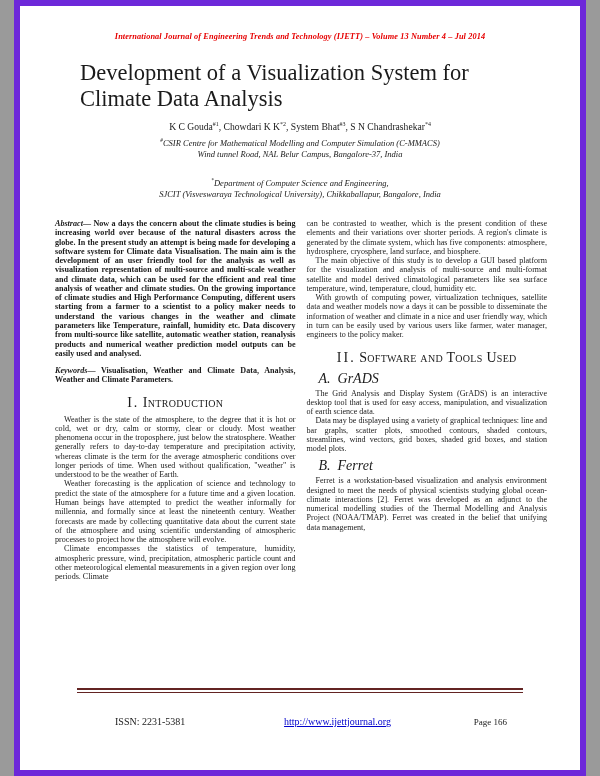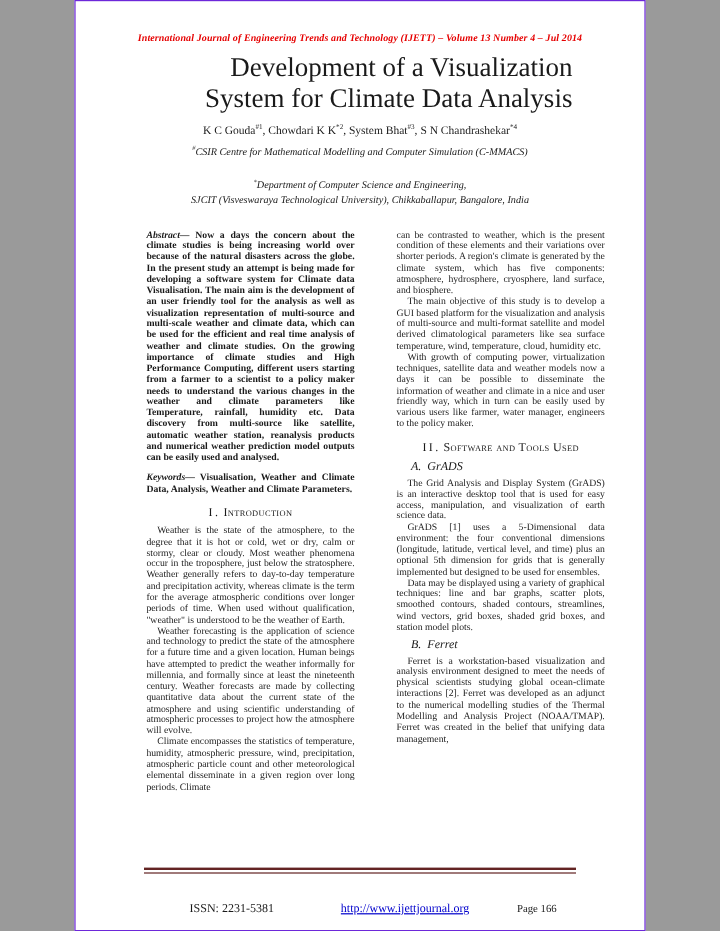--- a/index.html
+++ b/index.html
@@ -1,38 +1,38 @@
 <!DOCTYPE html>
 <html style="--header-red: #e60000; --footer-rule: #632423; --link-blue: #0000cc;"><head>
 <meta charset="utf-8">
 <style>
   html,body{margin:0;padding:0;background:#9a9a9a;}
   .page{
     position:relative;
-    width:476px;height:776px;
+    width:572px;height:776px;
     margin:0 auto;
     background:#ffffff;
-    border:1px solid #6d28d9;
+    border:6px solid #6d28d9;
     box-sizing:border-box;
     font-family:"Liberation Serif", serif;
     color:#1a1a1a;
     overflow:hidden;
   }
   .journal-line{
     margin-top:26px;
     text-align:center;
     font-size:8.3px;
     font-weight:bold;
     font-style:italic;
     color:var(--header-red,#e60000);
     letter-spacing:.1px;
   }
   .title{
-    margin:7px 60px 0;
-    text-align:right;
+    margin:19px 60px 0;
+    text-align:left;
     font-size:22.5px;
     font-weight:400;
     line-height:1.16;
   }
   .authors{
     margin-top:9px;
     text-align:center;
     font-size:9.6px;
   }
   sup{font-size:62%;line-height:0;}
@@ -45,44 +45,44 @@
   }
   .affil2{margin-top:17px;}
   .columns{
     display:flex;
     gap:11px;
     margin:19px 33px 0 35px;
     font-size:8.1px;
     line-height:1.145;
     text-align:justify;
   }
-  .col{flex:1 1 0;min-width:0;margin-left:24px;}
+  .col{flex:1 1 0;min-width:0;}
   .col p{margin:0;}
   .abstract,.keywords{font-weight:bold;}
   .ab-label,.kw-label{font-style:italic;}
   .keywords{margin-top:8px !important;}
   .sec{
     margin:10px 0 4px;
     text-align:center;
-    font-size:10px;
+    font-size:14px;
     font-weight:400;
   }
   .sc{font-variant:small-caps;letter-spacing:.3px;}
   .secnum{letter-spacing:2px;}
   .subsec{
     margin:5px 0 2px 12px;
-    font-size:10px;
+    font-size:14px;
     font-weight:400;
     font-style:italic;
   }
   .ind{text-indent:9px;}
   .footer{
     position:absolute;
     left:0;right:0;
-    top:722px;
+    top:682px;
   }
   .footer-rule{
     margin:0 57px;
     height:2px;
     border-top:2.5px solid var(--footer-rule,#632423);
     border-bottom:1px solid var(--footer-rule,#632423);
   }
   .footer-row{
     margin:4px 57px 0;
     display:flex;
@@ -107,51 +107,51 @@
   <div class="journal-line">International Journal of Engineering Trends and Technology (IJETT) – Volume 13 Number 4 – Jul 2014</div>
 
   <h1 class="title">Development of a Visualization System for Climate Data Analysis</h1>
 
   <div class="authors">
     <span><span>K C Gouda</span><sup>#1</sup><span>, </span></span><span><span>Chowdari K K</span><sup>*2</sup><span>, </span></span><span><span>System Bhat</span><sup>#3</sup><span>, </span></span><span><span>S N Chandrashekar</span><sup>*4</sup><span></span></span>
   </div>
 
   <div class="affil">
     <div><sup>#</sup><span>CSIR Centre for Mathematical Modelling and Computer Simulation (C-MMACS)</span></div>
+    <div>Wind tunnel Road,  NAL Belur Campus, Bangalore-37, India</div>
   </div>
 
   <div class="affil affil2">
     <div><sup>*</sup><span>Department of Computer Science and Engineering,</span></div>
     <div>SJCIT (Visveswaraya Technological University), Chikkaballapur, Bangalore, India</div>
   </div>
 
   <div class="columns">
 
     <div class="col">
       <p class="abstract"><span class="ab-label">Abstract—</span><span> Now a days the concern about the climate studies is being increasing world over because of the natural disasters across the globe. In the present study an attempt is being made for developing a software system for Climate data Visualisation. The main aim is the development of an user friendly tool for the analysis as well as visualization representation of multi-source and multi-scale weather and climate data, which can be used for the efficient and real time analysis of weather and climate studies. On the growing importance of climate studies and High Performance Computing, different users starting from a farmer to a scientist to a policy maker needs to understand the various changes in the weather and climate parameters like Temperature, rainfall, humidity etc. Data discovery from multi-source like satellite, automatic weather station, reanalysis products and numerical weather prediction model outputs can be easily used and analysed.</span></p>
 
       <p class="keywords"><span class="kw-label">Keywords—</span><span>  Visualisation, Weather and Climate Data, Analysis, Weather and Climate Parameters.</span></p>
 
       <h2 class="sec"><span class="secnum">I.</span> <span class="sc">Introduction</span></h2>
 
       <p class="ind">Weather is the state of the atmosphere, to the degree that it is hot or cold, wet or dry, calm or stormy, clear or cloudy. Most weather phenomena occur in the troposphere, just below the stratosphere. Weather generally refers to day-to-day temperature and precipitation activity, whereas climate is the term for the average atmospheric conditions over longer periods of time. When used without qualification, "weather" is understood to be the weather of Earth.</p>
       <p class="ind">Weather forecasting is the application of science and technology to predict the state of the atmosphere for a future time and a given location. Human beings have attempted to predict the weather informally for millennia, and formally since at least the nineteenth century. Weather forecasts are made by collecting quantitative data about the current state of the atmosphere and using scientific understanding of atmospheric processes to project how the atmosphere will evolve.</p>
-      <p class="ind">Climate encompasses the statistics of temperature, humidity, atmospheric pressure, wind, precipitation, atmospheric particle count and other meteorological elemental disseminate in a given region over long periods. Climate</p>
+      <p class="ind">Climate encompasses the statistics of temperature, humidity, atmospheric pressure, wind, precipitation, atmospheric particle count and other meteorological elemental measurements in a given region over long periods. Climate</p>
     </div>
 
     <div class="col">
       <p>can be contrasted to weather, which is the present condition of these elements and their variations over shorter periods. A region's climate is generated by the climate system, which has five components: atmosphere, hydrosphere, cryosphere, land surface, and biosphere.</p>
       <p class="ind">The main objective of this study is to develop a GUI based platform for the visualization and analysis of multi-source and multi-format satellite and model derived climatological parameters like sea surface temperature, wind, temperature, cloud, humidity etc.</p>
       <p class="ind">With growth of computing power, virtualization techniques, satellite data and weather models now a days it can be possible to disseminate the information of weather and climate in a nice and user friendly way, which in turn can be easily used by various users like farmer, water manager, engineers to the policy maker.</p>
 
       <h2 class="sec"><span class="secnum">II.</span> <span class="sc">Software and Tools Used</span></h2>
 
       <h3 class="subsec"><span>A.</span>&nbsp;&nbsp;<span>GrADS</span></h3>
       <p class="ind">The Grid Analysis and Display System (GrADS) is an interactive desktop tool that is used for easy access, manipulation, and visualization of earth science data.</p>
-      <p class="ind">GrADS [1] uses a 5-Dimensional data environment: the four conventional dimensions (longitude, latitude, vertical level, and time) plus an optional 5th dimension for grids that is generally implemented but designed to be used for ensembles.</p>
       <p class="ind">Data may be displayed using a variety of graphical techniques: line and bar graphs, scatter plots, smoothed contours, shaded contours, streamlines, wind vectors, grid boxes, shaded grid boxes, and station model plots.</p>
 
       <h3 class="subsec"><span>B.</span>&nbsp;&nbsp;<span>Ferret</span></h3>
       <p class="ind">Ferret is a workstation-based visualization and analysis environment designed to meet the needs of physical scientists studying global ocean-climate interactions [2]. Ferret was developed as an adjunct to the numerical modelling studies of the Thermal Modelling and Analysis Project (NOAA/TMAP). Ferret was created in the belief that unifying data management,</p>
     </div>
 
   </div>
 
   <div class="footer">
     <div class="footer-rule"></div>

